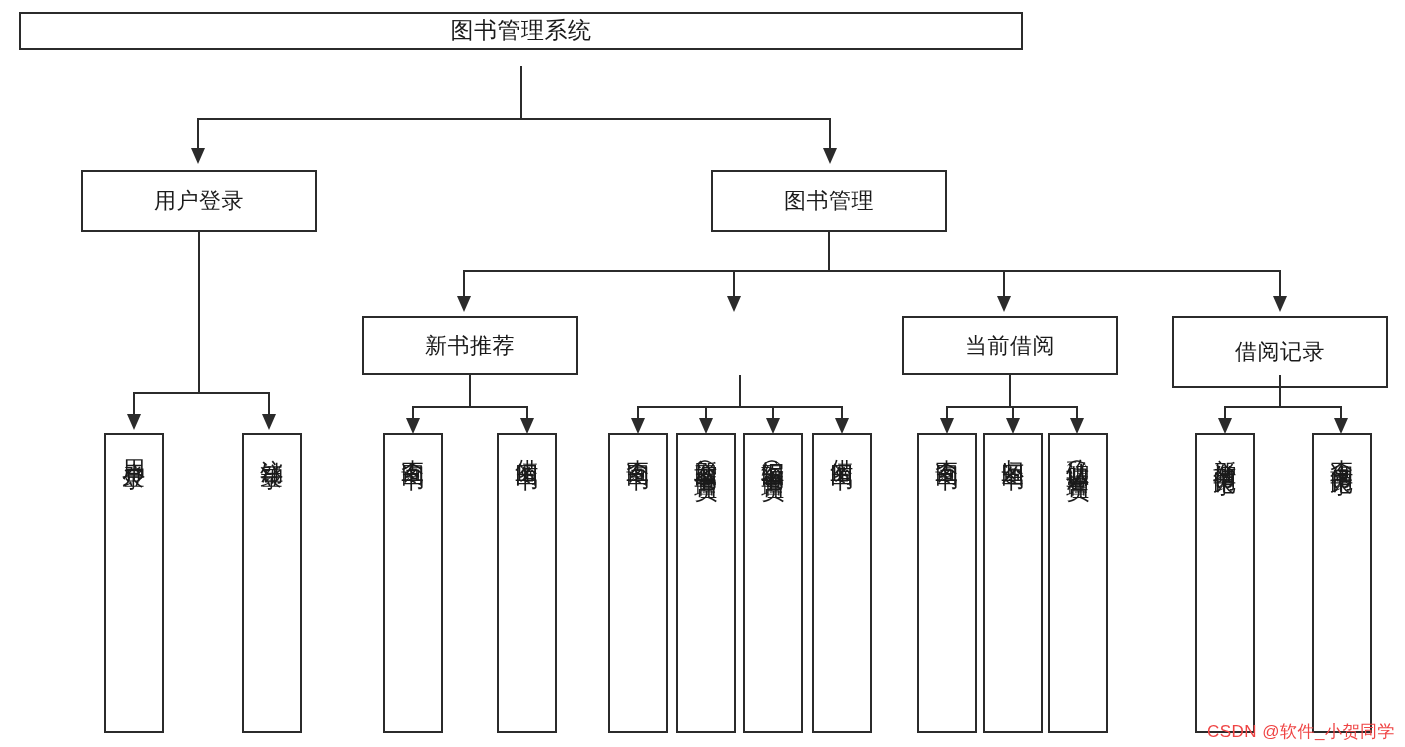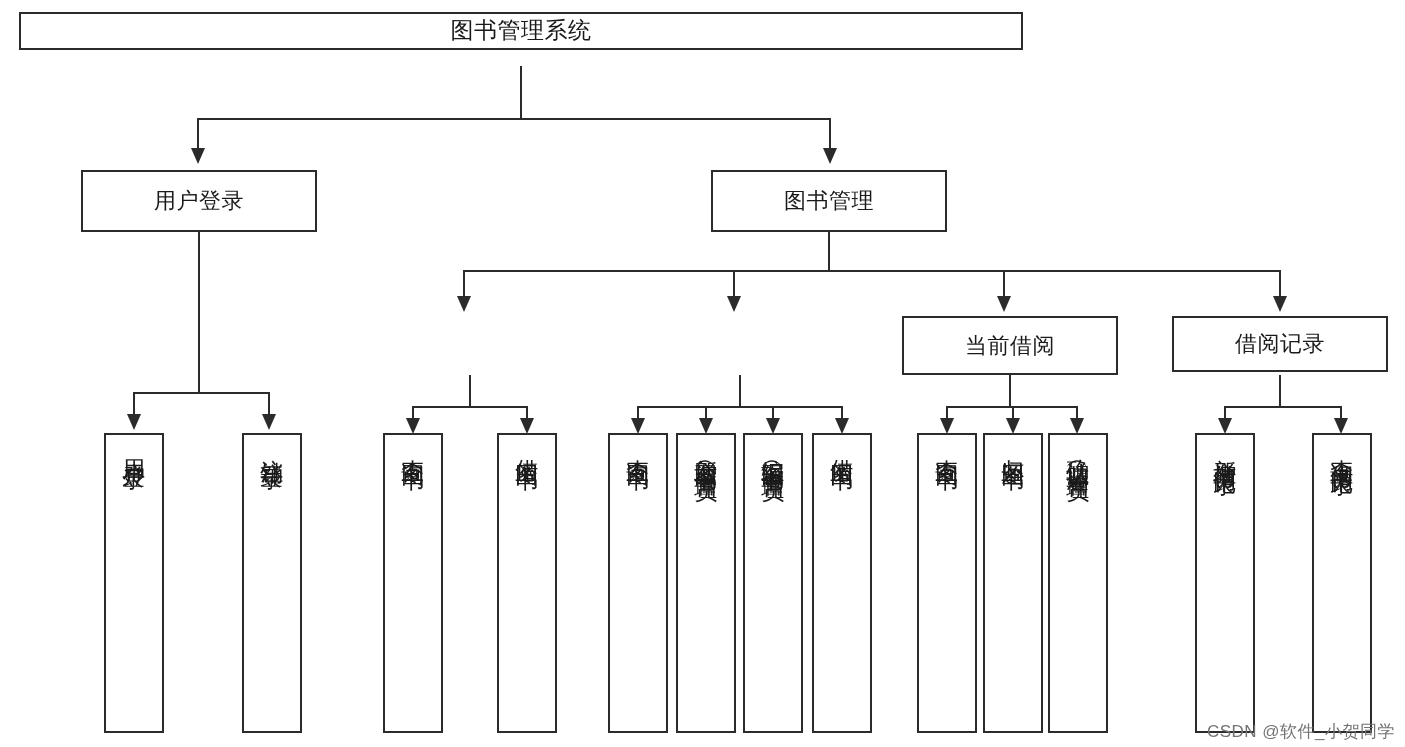--- a/index.html
+++ b/index.html
@@ -68,21 +68,21 @@
     border-left: 7px solid transparent;
     border-right: 7px solid transparent;
     border-top: 16px solid #2b2b2b;
   }
   
   #watermark {
     position: absolute;
     right: 10px;
     bottom: 4px;
     font-size: 17px;
-    color: #737373;
+    color: #ef4444;
     letter-spacing: 0.5px;
     white-space: nowrap;
     pointer-events: none;
   }
 </style>
 </head>
 <body>
 
 <div id="canvas">
 
@@ -122,24 +122,27 @@
 
   <div class="ln vline" style="left:733px; top:270px; width:2px; height:26px;"></div>
   <div class="arrow" style="left:727px; top:296px;"></div>
 
   <div class="ln vline" style="left:1003px; top:270px; width:2px; height:26px;"></div>
   <div class="arrow" style="left:997px; top:296px;"></div>
 
   <div class="ln vline" style="left:1279px; top:270px; width:2px; height:26px;"></div>
   <div class="arrow" style="left:1273px; top:296px;"></div>
 
+  <div class="node h" style="left:362px; top:316px; width:216px; height:59px;">
+    <span class="label">新书推荐</span>
+  </div>
   <div class="node h" style="left:902px; top:316px; width:216px; height:59px;">
     <span class="label">当前借阅</span>
   </div>
-  <div class="node h" style="left:1172px; top:316px; width:216px; height:56px;">
+  <div class="node h" style="left:1172px; top:316px; width:216px; height:72px;">
     <span class="label">借阅记录</span>
   </div>
 
   <div class="ln vline" style="left:469px; top:375px; width:2px; height:31px;"></div>
   <div class="ln hline" style="left:412px; top:406px; width:116px; height:2px;"></div>
   <div class="ln vline" style="left:412px; top:406px; width:2px; height:12px;"></div>
   <div class="arrow" style="left:406px; top:418px;"></div>
   <div class="ln vline" style="left:526px; top:406px; width:2px; height:12px;"></div>
   <div class="arrow" style="left:520px; top:418px;"></div>
 

